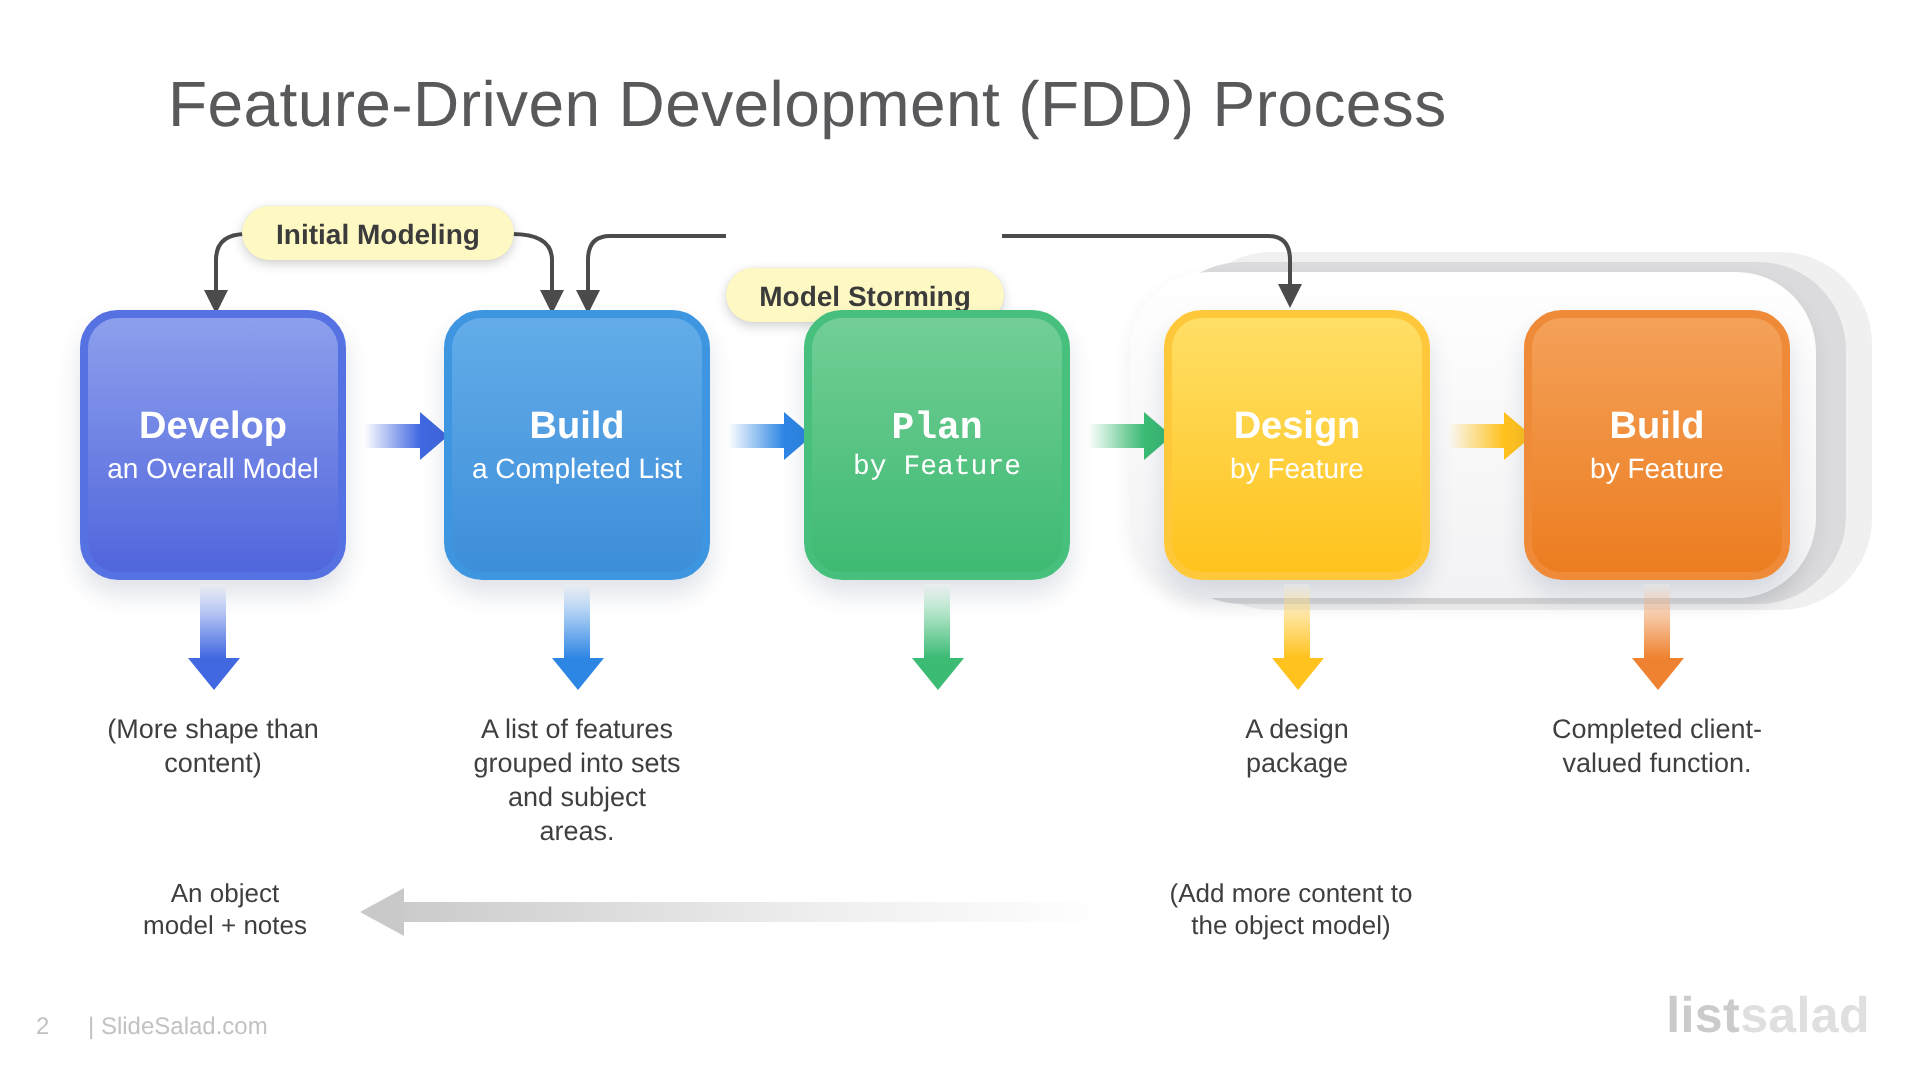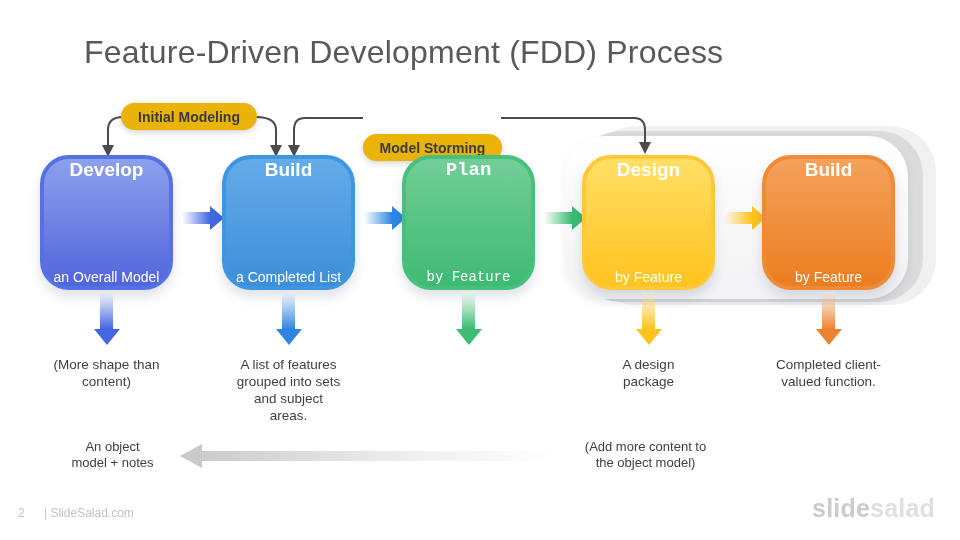--- a/index.html
+++ b/index.html
@@ -7,46 +7,46 @@
   .slide {
     position:relative; width:960px; height:540px; background:#ffffff;
     font-family:"Liberation Sans", sans-serif; overflow:hidden; margin:0 auto;
   }
   .title {
     position:absolute; left:42px; top:34px; font-size:32px; font-weight:500;
     color:#59595c; letter-spacing:.2px;margin-left:42px;
   }
   
   .pill {
-    position:absolute; top:103px; height:27px; background:#eab308; border-radius:14px;
+    position:absolute; top:103px; height:27px; background:#fef9c3; border-radius:14px;
     box-shadow:0 2px 6px rgba(0,0,0,.18), 0 0 1px rgba(0,0,0,.08);
     display:flex; align-items:center; justify-content:center;
     font-size:14px; font-weight:bold; color:#3b3b3b; z-index:6;
   }
   .pill-initial { left:121px; width:136px; }
   .pill-storming { left:363px; width:139px;margin-top:31px; }
   
   .connectors { position:absolute; left:0; top:0; z-index:5; pointer-events:none; }
   
   .stack-l3 { position:absolute; left:590px; top:126px; width:346px; height:179px;
     border-radius:46px; background:#f0f0f1; z-index:1; }
   .stack-l2 { position:absolute; left:577px; top:131px; width:346px; height:171px;
     border-radius:44px; background:#dbdbdd; z-index:2; }
   .stack-l1 { position:absolute; left:565px; top:136px; width:343px; height:163px;
     border-radius:40px; background:linear-gradient(180deg,#ffffff,#f2f2f4);
     box-shadow:0 4px 10px rgba(0,0,0,.07); z-index:3; }
   
   .step { position:absolute; top:155px; width:133px; z-index:7; }
   .s0 { left:40px; } .s1 { left:222px; } .s2 { left:402px;font-family:Liberation Mono, monospace; } .s3 { left:582px; } .s4 { left:762px; }
   .box {
-    width:133px; height:135px; border-radius:29px;
+    width:133px; height:135px; border-radius:19px;
     border:4px solid var(--bd);
     background:linear-gradient(180deg,var(--g1),var(--g2));
     box-shadow:0 7px 12px rgba(30,50,90,.14);
-    display:flex; flex-direction:column; align-items:center; justify-content:space-between;
+    display:flex; flex-direction:column; align-items:center; justify-content:center;
     color:#fff; text-align:center;
   }
   .box-title { font-size:19px; font-weight:bold; line-height:22px; }
   .box-sub { font-size:14px; line-height:17px; margin-top:1px; }
   
   .flow-arrow { position:absolute; left:142px; top:51px; width:40px; height:24px; }
   .flow-arrow .fa-body {
     position:absolute; left:0; top:6px; width:28px; height:12px;
     background:linear-gradient(to right, rgba(255,255,255,0), var(--ar));
   }
@@ -211,15 +211,15 @@
 model + notes</div>
   <div class="back-arrow">
     <div class="ba-head"></div>
     <div class="ba-body"></div>
   </div>
   <div class="note note-right">(Add more content to
 the object model)</div>
 
   <div class="page-number">2</div>
   <div class="site-credit">| SlideSalad.com</div>
-  <div class="logo"><span class="logo-primary">slide</span><span class="logo-secondary">salad</span></div>
+  <div class="logo"><span class="logo-primary">list</span><span class="logo-secondary">salad</span></div>
 
 </div>
 
 </body></html>

